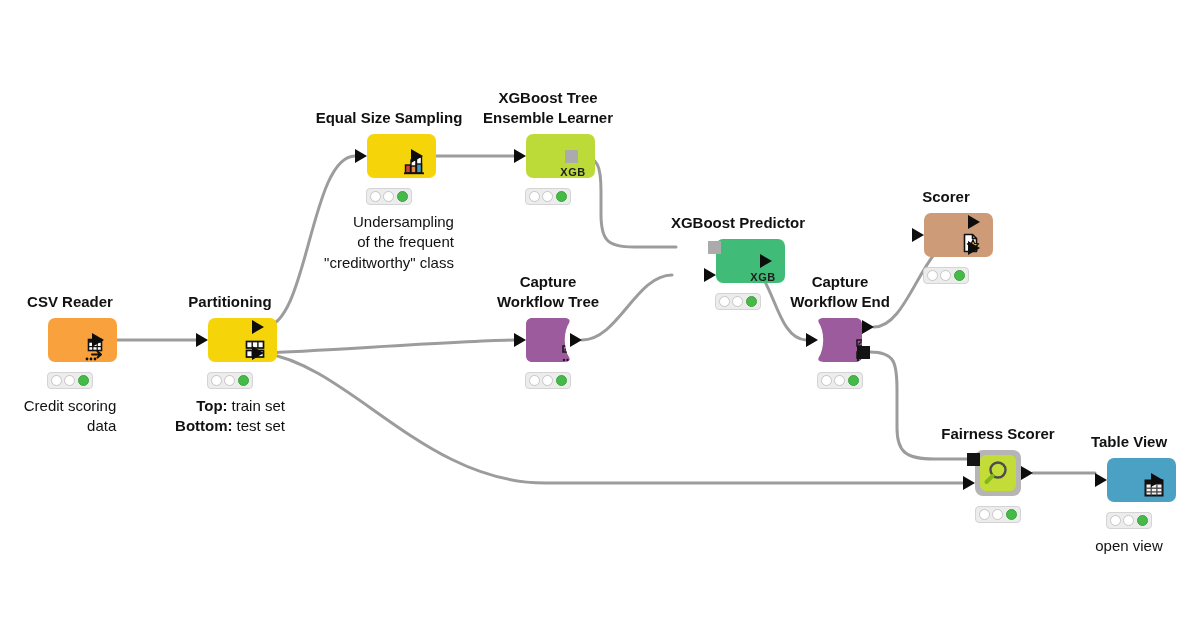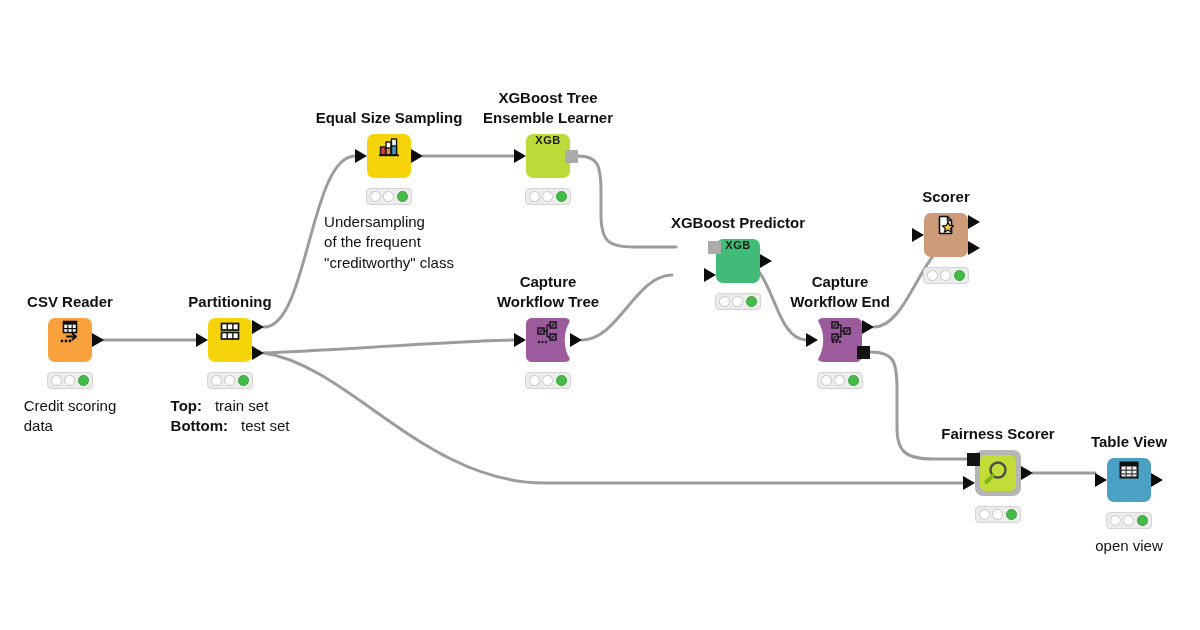--- a/index.html
+++ b/index.html
@@ -2,32 +2,32 @@
 <html><head>
 <meta charset="utf-8">
 <style>
   html,body{margin:0;padding:0;background:#fff;}
   .canvas{position:relative;width:1200px;height:630px;background:#ffffff;overflow:hidden;
           font-family:"Liberation Sans",sans-serif;color:#111;}
   .wires{position:absolute;left:0;top:0;z-index:0;}
   .wires path{fill:none;stroke:#9c9c9c;stroke-width:3;stroke-linecap:round;}
   .node{position:absolute;width:44px;height:52px;z-index:1;}
   .box{position:absolute;left:0;top:0;width:44px;height:44px;border-radius:7px;
-       display:flex;align-items:flex-start;justify-content:center;}
+       display:flex;align-items:flex-end;justify-content:center;padding-left:25px;}
   .box.capture-start{border-radius:0;
     clip-path:path("M6,0 H38 C42.5,0 44.4,1.8 43.4,4.2 C37.2,14 37.2,30 43.4,39.8 C44.4,42.2 42.5,44 38,44 H6 C2.6,44 0,41.4 0,38 V6 C0,2.6 2.6,0 6,0 Z");}
   .box.capture-end{border-radius:0;
     clip-path:path("M38,44 H6 C1.5,44 -0.4,42.2 0.6,39.8 C6.8,30 6.8,14 0.6,4.2 C-0.4,1.8 1.5,0 6,0 H38 C41.4,0 44,2.6 44,6 V38 C44,41.4 41.4,44 38,44 Z");}
   .frame{position:absolute;left:0;top:0;width:46px;height:46px;border-radius:8px;background:#b5b5b5;}
   .frame .inner{position:absolute;left:5px;top:5px;width:36px;height:36px;border-radius:6px;}
   .nlabel{position:absolute;bottom:calc(100% + 6px);left:50%;transform:translateX(-50%);
           font-weight:bold;font-size:15px;line-height:1.32;text-align:center;white-space:nowrap;}
   .sub{position:absolute;top:78px;left:50%;transform:translateX(-50%);
-       font-size:15px;line-height:1.36;text-align:left;white-space:nowrap;}
-  .sub b{padding-right:13px;}
+       font-size:15px;line-height:1.36;text-align:right;white-space:nowrap;}
+  .sub b{padding-right:4px;}
   .traffic{position:absolute;top:54px;left:50%;transform:translateX(-50%);
            width:46px;height:17px;background:#ececec;border:1px solid #d4d4d4;border-radius:4px;
            display:flex;align-items:center;justify-content:space-around;box-sizing:border-box;padding:0 2px;}
   .traffic i{display:block;width:11px;height:11px;border-radius:50%;
              background:#fff;border:1px solid #c6c6c6;box-sizing:border-box;}
   .traffic i.on{background:#46ba49;border-color:#3aa43e;}
   .port{position:absolute;}
   .tri{width:0;height:0;border-top:7px solid transparent;border-bottom:7px solid transparent;
        border-left:12px solid #0d0d0d;}
   .tri.in{left:-12px;} .tri.out{right:-12px;}

